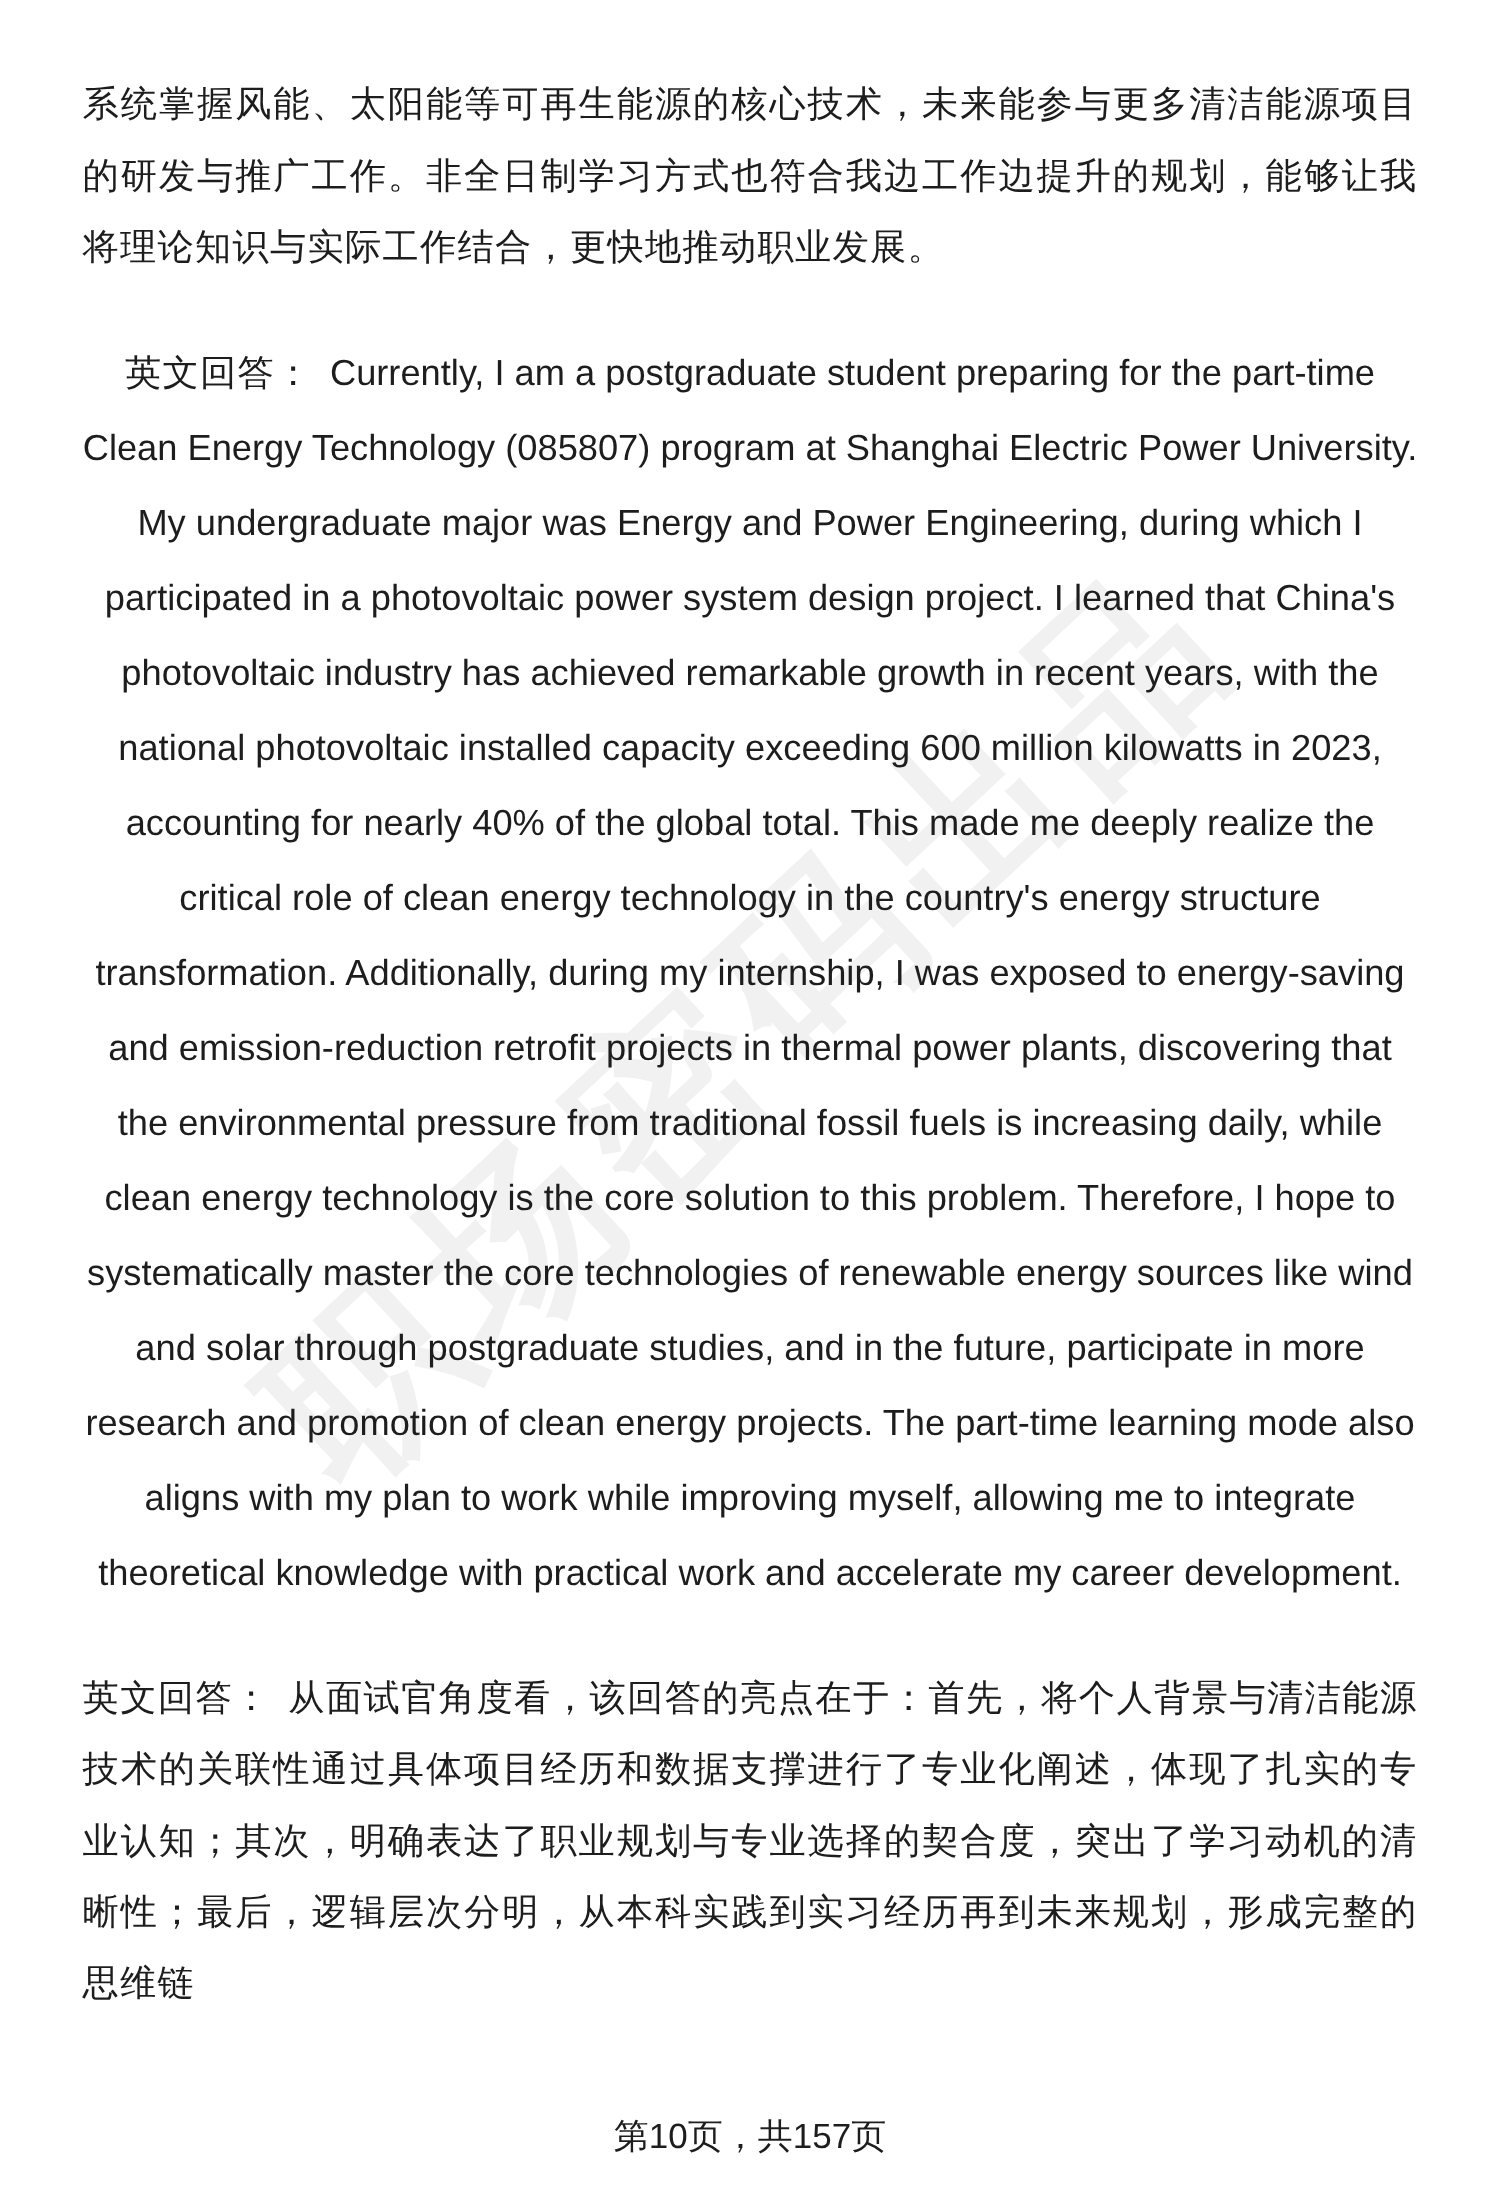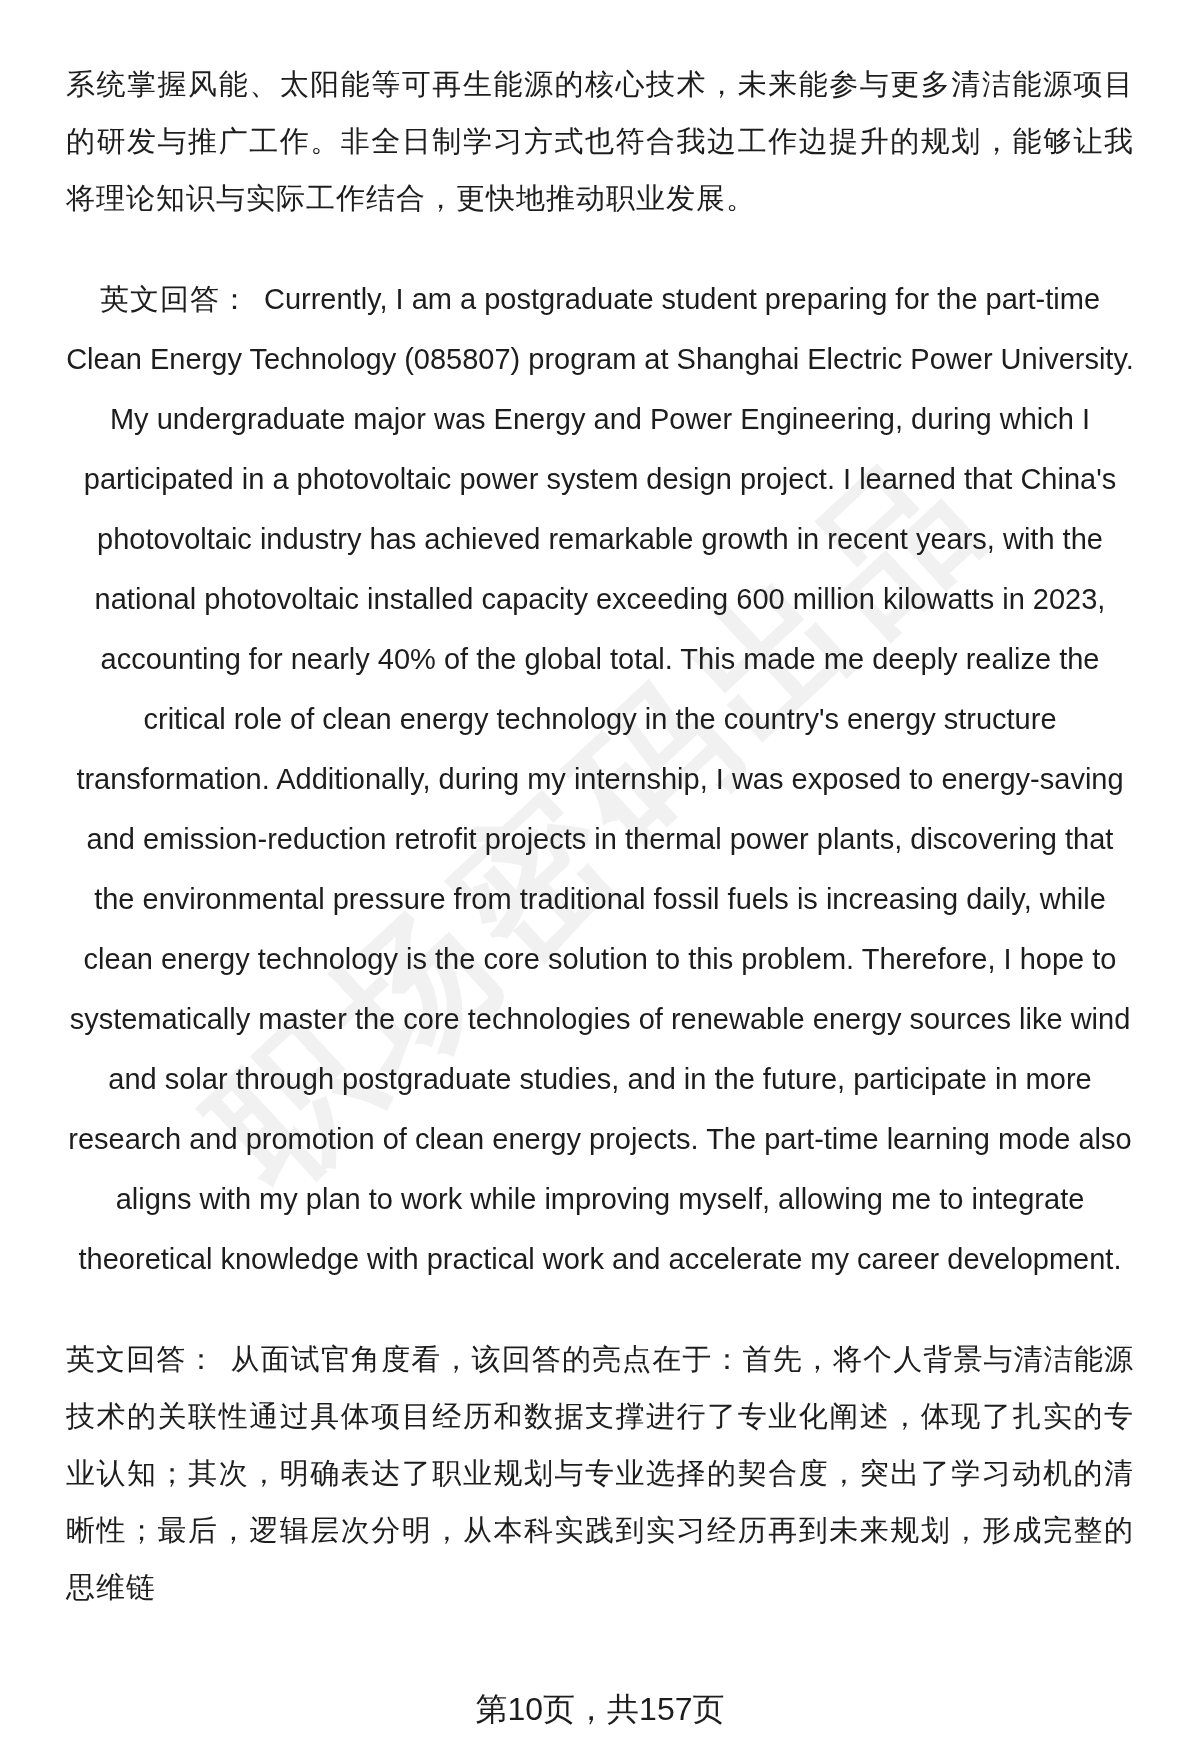--- a/index.html
+++ b/index.html
@@ -53,21 +53,21 @@
   .label {
     letter-spacing: 1px;
     margin-right: 14px;
   }
   .footer {
     position: absolute;
     left: 0;
     right: 0;
     bottom: 26px;
     text-align: center;
-    font-size: 32px;
+    font-size: 28px;
     line-height: 40px;
     color: #1d1d1d;
     z-index: 1;
   }
 </style>
 </head>
 <body>
 
 <div class="page">
 

